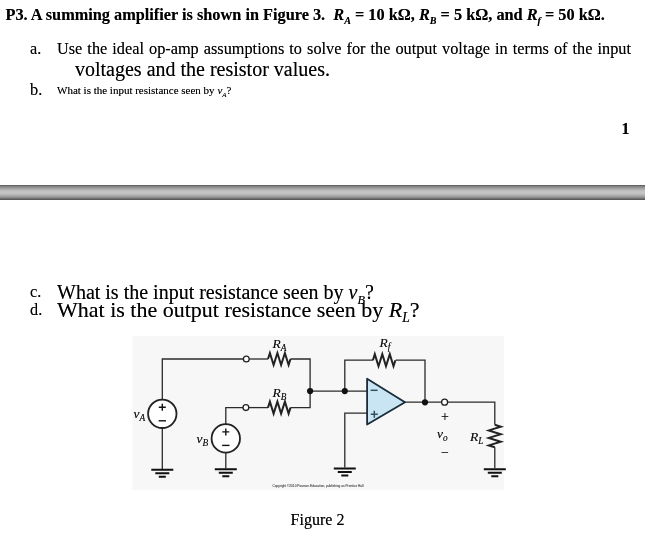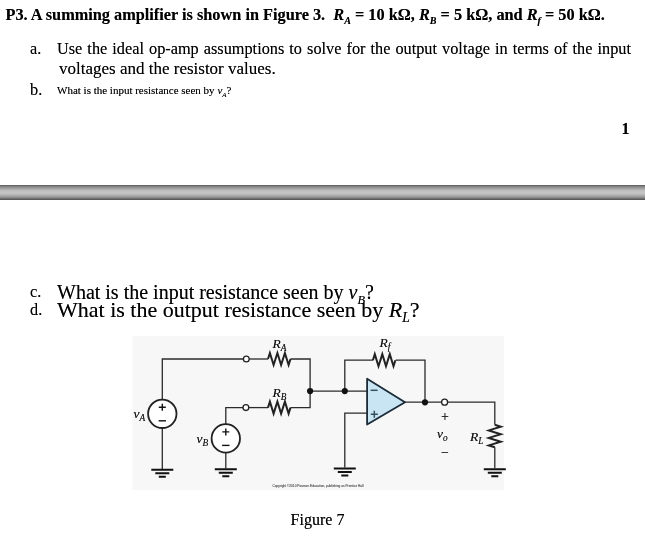--- a/index.html
+++ b/index.html
@@ -12,21 +12,21 @@
 </style>
 </head>
 <body>
 
 <div class="abs" id="title" style="left:5.5px;top:4.9px;width:640px;font-size:16.3px;line-height:20.5px;white-space:nowrap;font-weight:bold;">
 <b>P3.</b> A summing amplifier is shown in Figure 3.&nbsp; <span class="it">R<sub>A</sub></span> = 10 kΩ, <span class="it">R<sub>B</sub></span> = 5 kΩ, and <span class="it">R<sub>f</sub></span> = 50 kΩ.
 </div>
 
 <div class="abs" style="left:30px;top:38.5px;font-size:16.3px;line-height:20.5px;">a.</div>
 <div class="abs" style="left:57px;top:38.5px;width:574px;font-size:16.3px;line-height:20.5px;text-align-last:justify;">Use the ideal op-amp assumptions to solve for the output voltage in terms of the input</div>
-<div class="abs" style="left:59px;top:59px;font-size:17px;line-height:20.5px;">voltages and the resistor values.</div>
+<div class="abs" style="left:75px;top:59px;font-size:20px;line-height:20.5px;">voltages and the resistor values.</div>
 
 <div class="abs" style="left:30px;top:80.3px;font-size:16.3px;line-height:20.5px;">b.</div>
 <div class="abs" style="left:57px;top:80.3px;font-size:11px;line-height:20.5px;">What is the input resistance seen by <span class="it">v<sub>A</sub></span>?</div>
 
 <div class="abs" style="left:618.5px;top:121px;width:14px;font-size:16px;line-height:16px;font-weight:bold;text-align:center;">1</div>
 
 <div class="abs" style="left:0;top:185px;width:645px;height:14.5px;
   background:linear-gradient(to bottom,#585858 0%,#8a8a8a 12%,#c0c0c0 38%,#c6c6c6 55%,#9e9e9e 78%,#4f4f4f 100%);"></div>
 
 <div class="abs" style="left:30px;top:281.5px;font-size:16.3px;line-height:20.5px;">c.</div>
@@ -114,13 +114,13 @@
     <text x="133.5" y="417.5" font-size="13.5" font-style="italic">v<tspan dy="3.3" font-size="9.3">A</tspan></text>
     <text x="196.5" y="443" font-size="13.5" font-style="italic">v<tspan dy="3.3" font-size="9.3">B</tspan></text>
     <text x="437" y="438" font-size="13.5" font-style="italic">v<tspan dy="3.3" font-size="9.3">o</tspan></text>
     <text x="441" y="421" font-size="14">+</text>
     <text x="441" y="456.5" font-size="14">−</text>
   </g>
 
   <text x="318" y="486.5" font-size="3.2" fill="#555" text-anchor="middle" font-family="Liberation Sans, sans-serif">Copyright ©2010 Pearson Education, publishing as Prentice Hall</text>
 </svg>
 
-<div class="abs" style="left:0;top:510px;width:635px;text-align:center;font-size:16px;line-height:20px;">Figure 7</div>
+<div class="abs" style="left:0;top:510px;width:635px;text-align:center;font-size:16px;line-height:20px;">Figure 2</div>
 
 </body></html>

